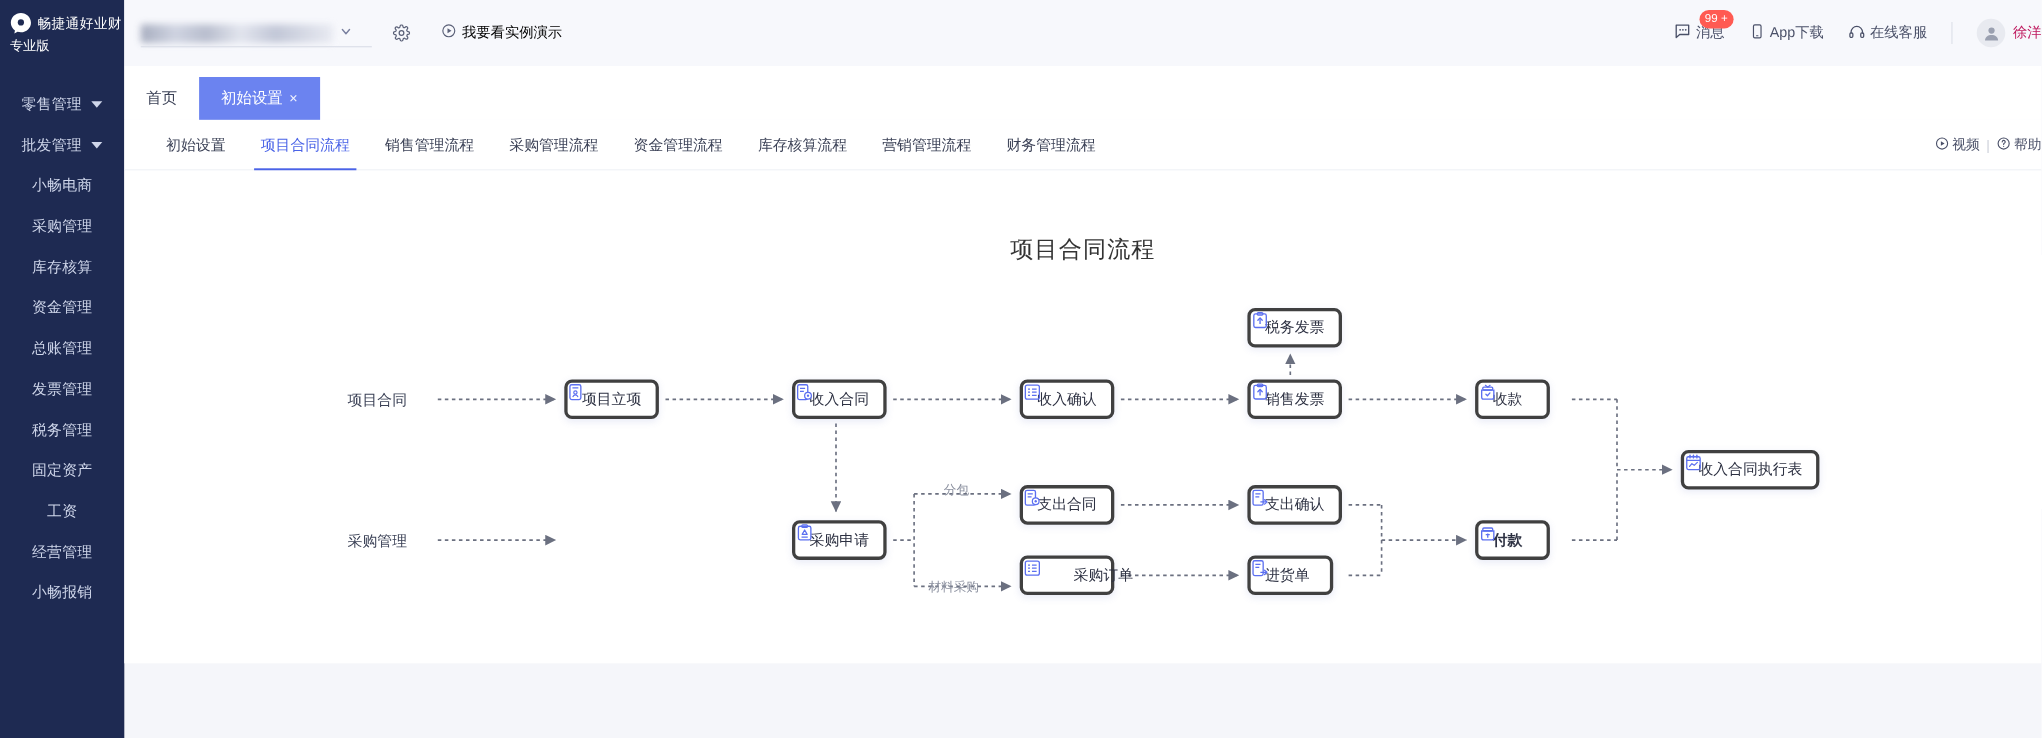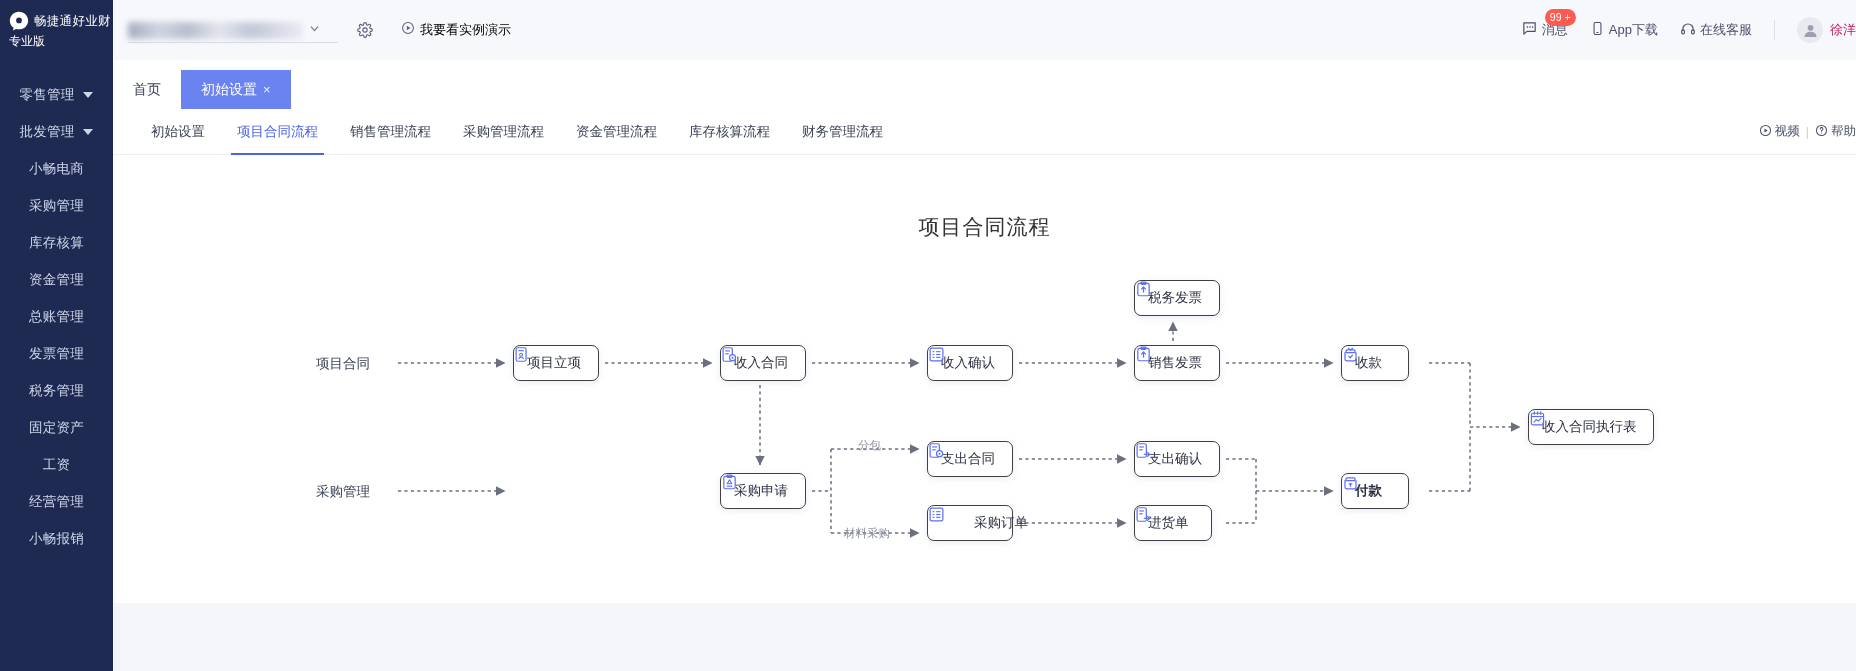--- a/index.html
+++ b/index.html
@@ -118,21 +118,21 @@
   }
   .chart-title {
     position:absolute; left:0; right:0; top:58px; text-align:center;
     font-size:21px; color:#333; letter-spacing:1px;
   }
   .flow { position:absolute; left:0; top:0; width:1743px; height:516px; }
   .flow svg { position:absolute; left:0; top:0; }
 
   .node {
     position:absolute; height:36px; background:#fff;
-    border:1px solid #404040; border-radius:7px;
+    border:3px solid #404040; border-radius:7px;
     box-shadow:0 2px 7px rgba(90,105,190,.13);
     display:flex; align-items:center; gap:8px; padding:0 13px;
     font-size:13.5px; color:#2d3142; white-space:nowrap; cursor:pointer;
   }
   .node .ico { width:17px; height:17px; flex:none; display:block; }
   .rowlabel {
     position:absolute; font-size:13.5px; color:#3c4257; white-space:nowrap;
   }
   .edgelabel {
     position:absolute; font-size:11.5px; color:#8a8f9e; white-space:nowrap;
@@ -287,20 +287,21 @@
     </div>
 
   <div class="subnav">
     <div class="subtabs" id="subtabs">
         <div class="subtab">初始设置</div>
         <div class="subtab active">项目合同流程</div>
         <div class="subtab">销售管理流程</div>
         <div class="subtab">采购管理流程</div>
         <div class="subtab">资金管理流程</div>
         <div class="subtab">库存核算流程</div>
+        <div class="subtab">营销管理流程</div>
         <div class="subtab">财务管理流程</div>
       </div>
     <div class="subnav-right">
       <span class="snr-item">
         <span>
           <svg width="13" height="13" viewBox="0 0 24 24" fill="none" stroke="#4a5068" stroke-width="1.9">
             <circle cx="12" cy="12" r="9.3"></circle>
               <polygon points="10,8.2 16.2,12 10,15.8" fill="#4a5068" stroke="none"></polygon>
           </svg>
         </span>

